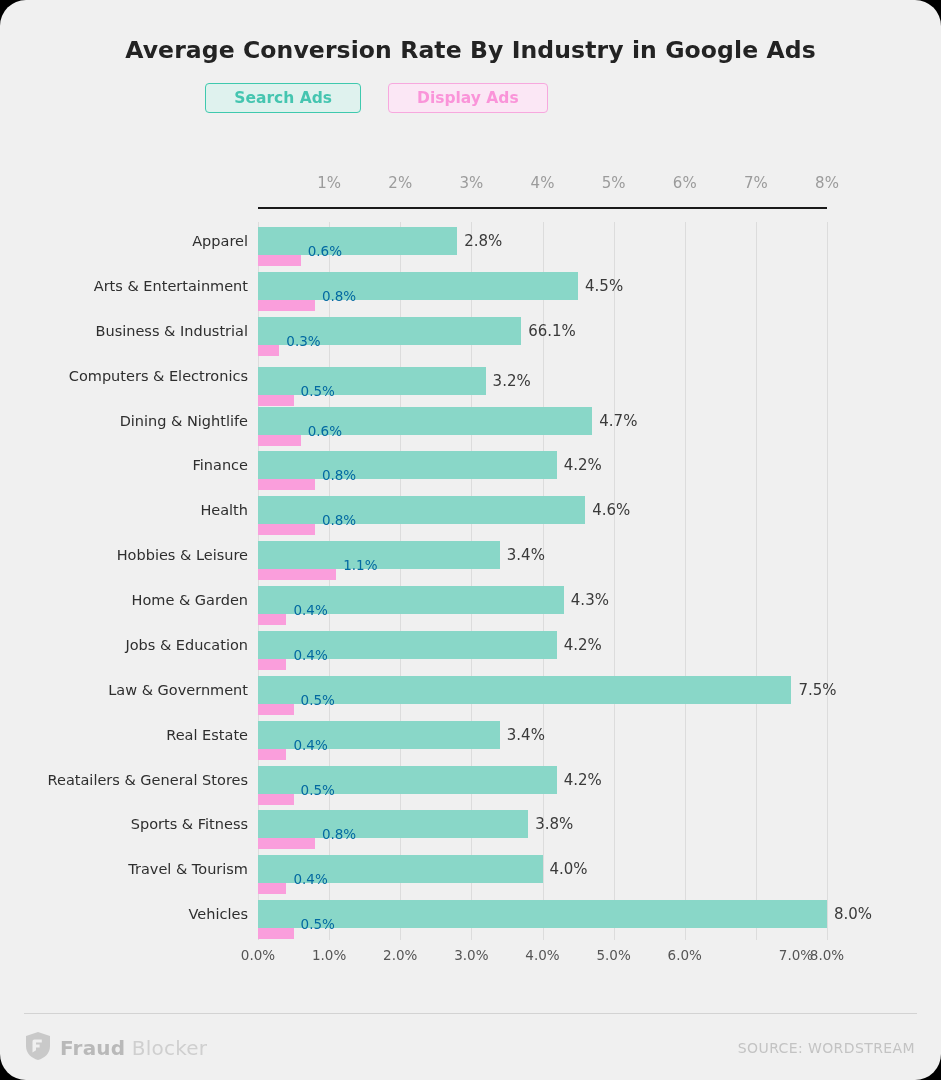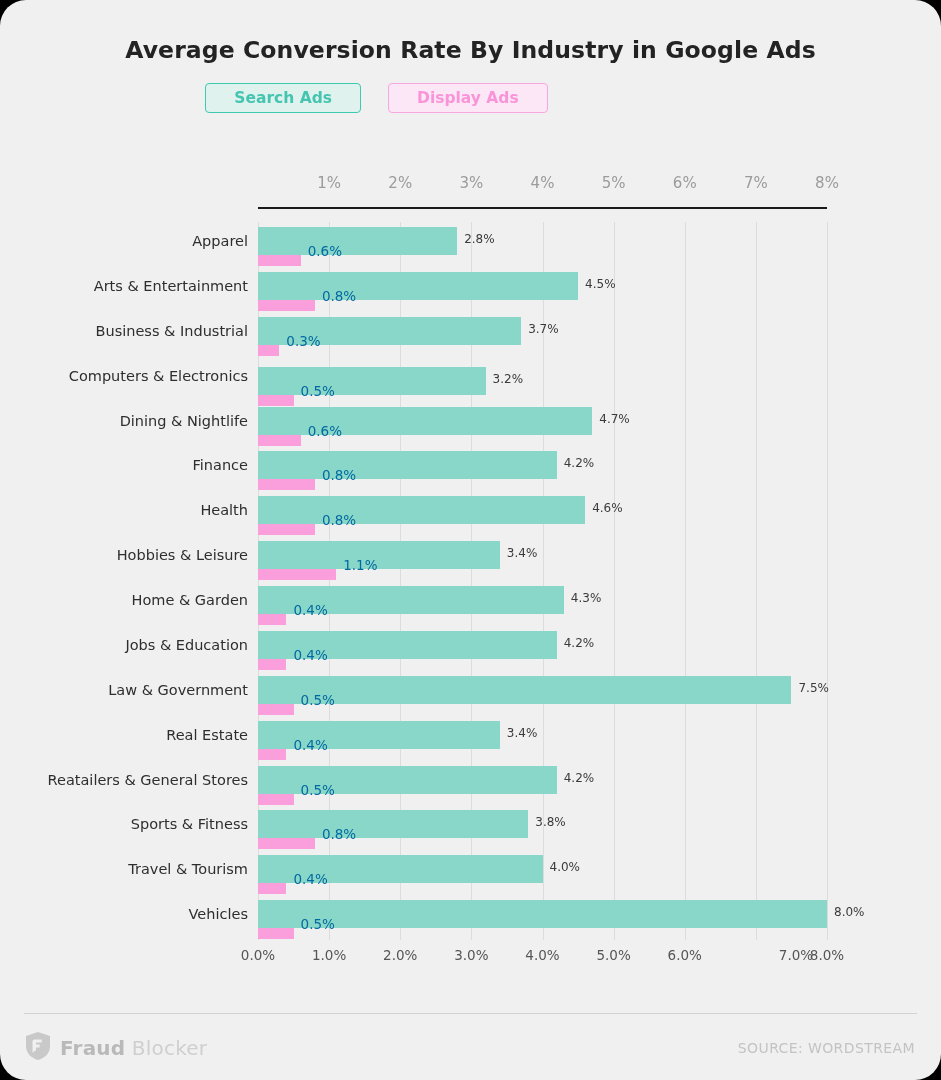--- a/index.html
+++ b/index.html
@@ -136,21 +136,21 @@
   .bar-display {
     position: absolute;
     left: 0;
     top: 16px;
     height: 28px;
     background: #fa9edc;
   }
   .val-search {
     position: absolute;
     top: 10px;
-    font-size: 12px;
+    font-size: 15px;
     color: #3a3a3a;
     white-space: nowrap;
   }
   .val-display {
     position: absolute;
     top: 21px;
     font-size: 13.5px;
     color: #0369a1;
     white-space: nowrap;
   }
@@ -267,21 +267,21 @@
         </div>
         <div class="row" style="top: 44.875px;">
           <div class="bar-display" style="width: 56.9px; background: rgb(250, 158, 220);"></div>
           <div class="bar-search" style="width: 320.062px; background: rgb(137, 215, 200);"></div>
           <div class="val-search" style="left: 327.062px;">4.5%</div>
           <div class="val-display" style="left: 63.9px;">0.8%</div>
         </div>
         <div class="row" style="top: 89.75px;">
           <div class="bar-display" style="width: 21.3375px; background: rgb(250, 158, 220);"></div>
           <div class="bar-search" style="width: 263.163px; background: rgb(137, 215, 200);"></div>
-          <div class="val-search" style="left: 270.163px;">3.7%</div>
+          <div class="val-search" style="left: 270.163px;">66.1%</div>
           <div class="val-display" style="left: 28.3375px;">0.3%</div>
         </div>
         <div class="row" style="top: 140px;">
           <div class="bar-display" style="width: 35.5625px; background: rgb(250, 158, 220);"></div>
           <div class="bar-search" style="width: 227.6px; background: rgb(137, 215, 200);"></div>
           <div class="val-search" style="left: 234.6px;">3.2%</div>
           <div class="val-display" style="left: 42.5625px;">0.5%</div>
         </div>
         <div class="row" style="top: 179.5px;">
           <div class="bar-display" style="width: 42.675px; background: rgb(250, 158, 220);"></div>

